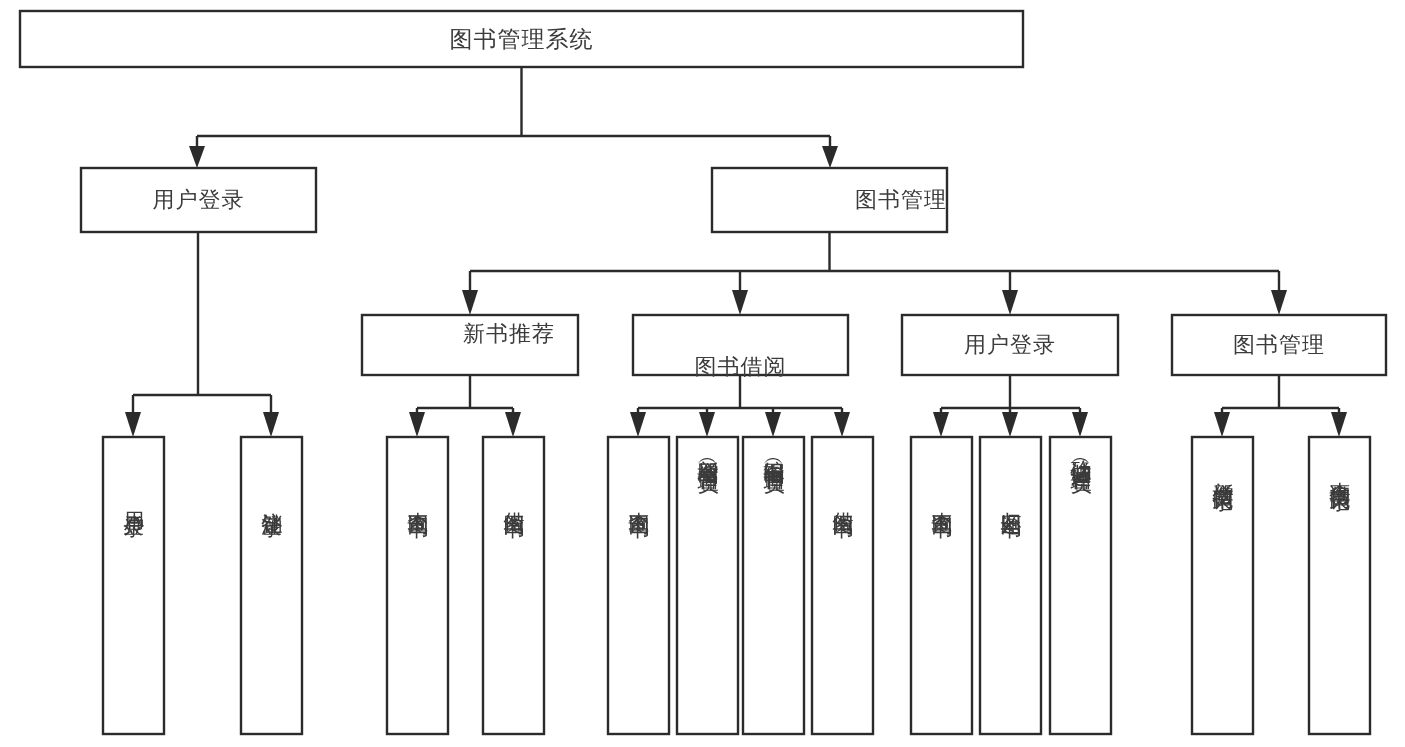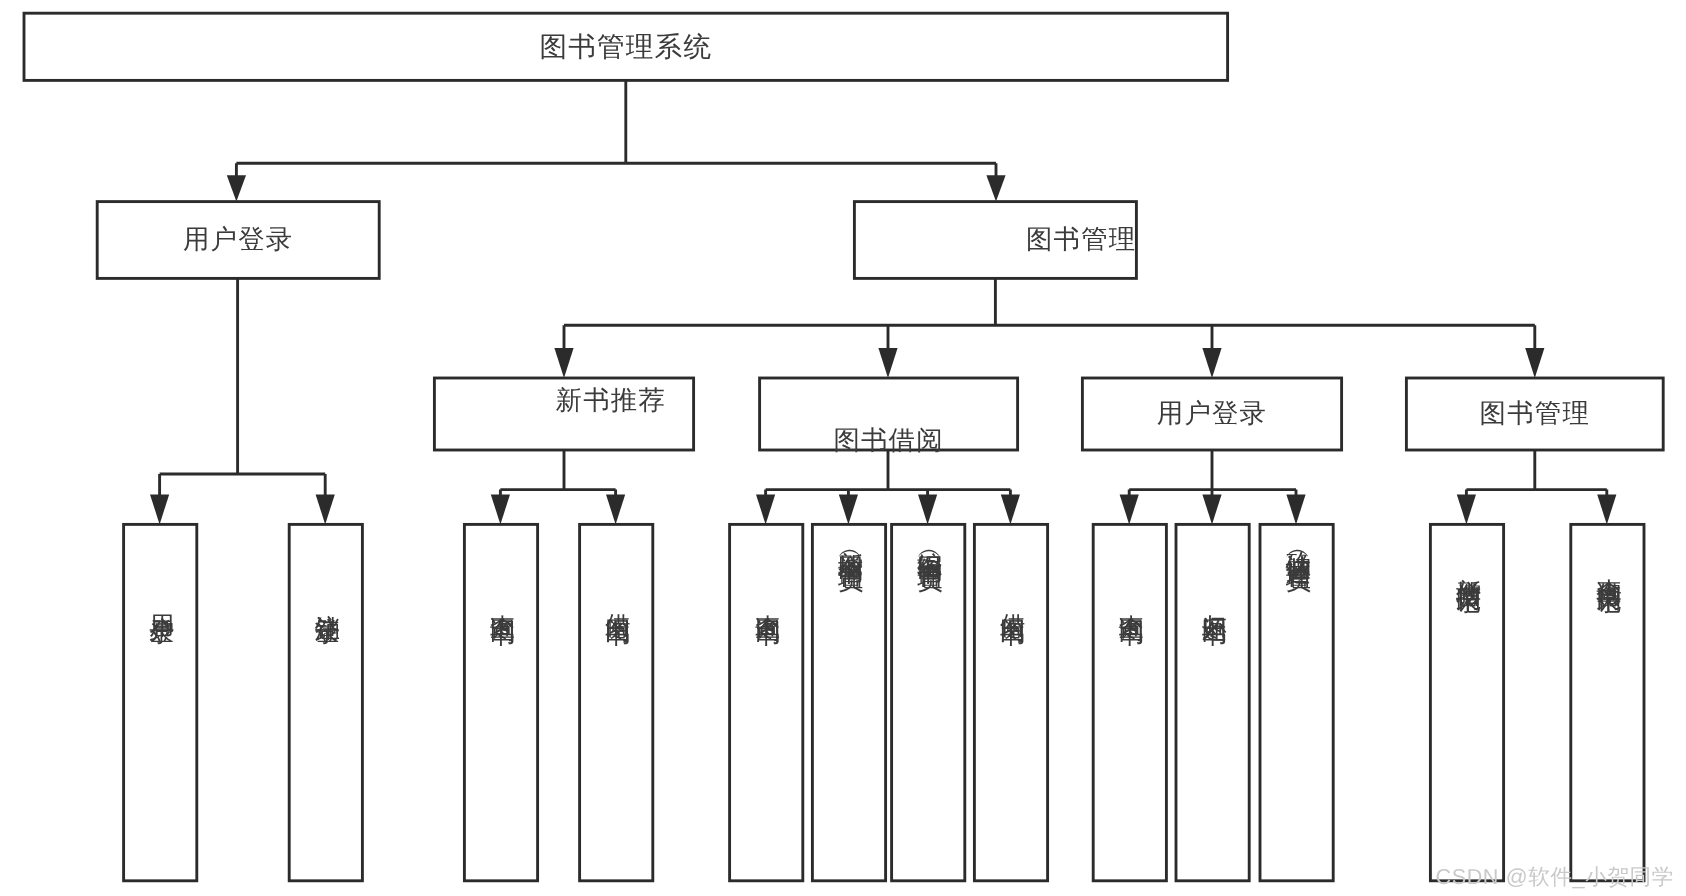--- a/index.html
+++ b/index.html
@@ -218,15 +218,14 @@
     <span class="vlabel-text">确认归还（管理员）</span>
   </div>
 
   <div class="vlabel-wrap" style="left:1192px; top:437px; width:61px; height:297px; padding-top:28px;">
     <span class="vlabel-text">新增借阅记录</span>
   </div>
   <div class="vlabel-wrap" style="left:1309px; top:437px; width:61px; height:297px; padding-top:28px;">
     <span class="vlabel-text">查询借阅记录</span>
   </div>
 
-  <div id="watermark">CSDN @软件_小贺同学</div>
 
 </div>
 
 </body></html>

